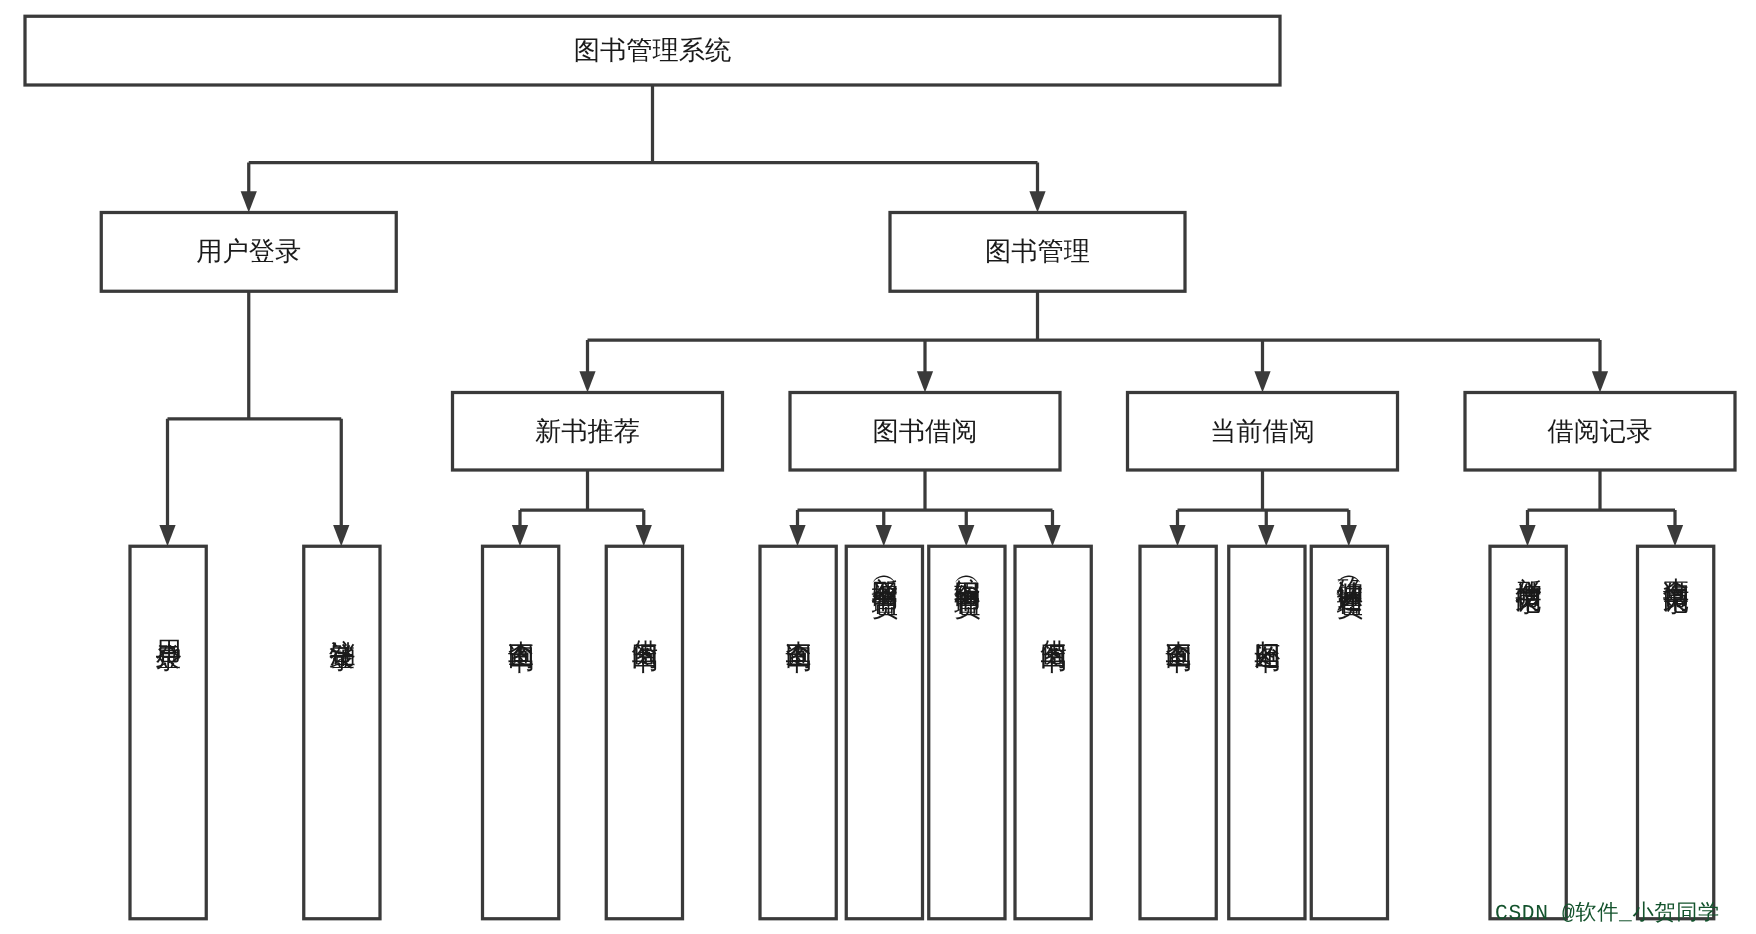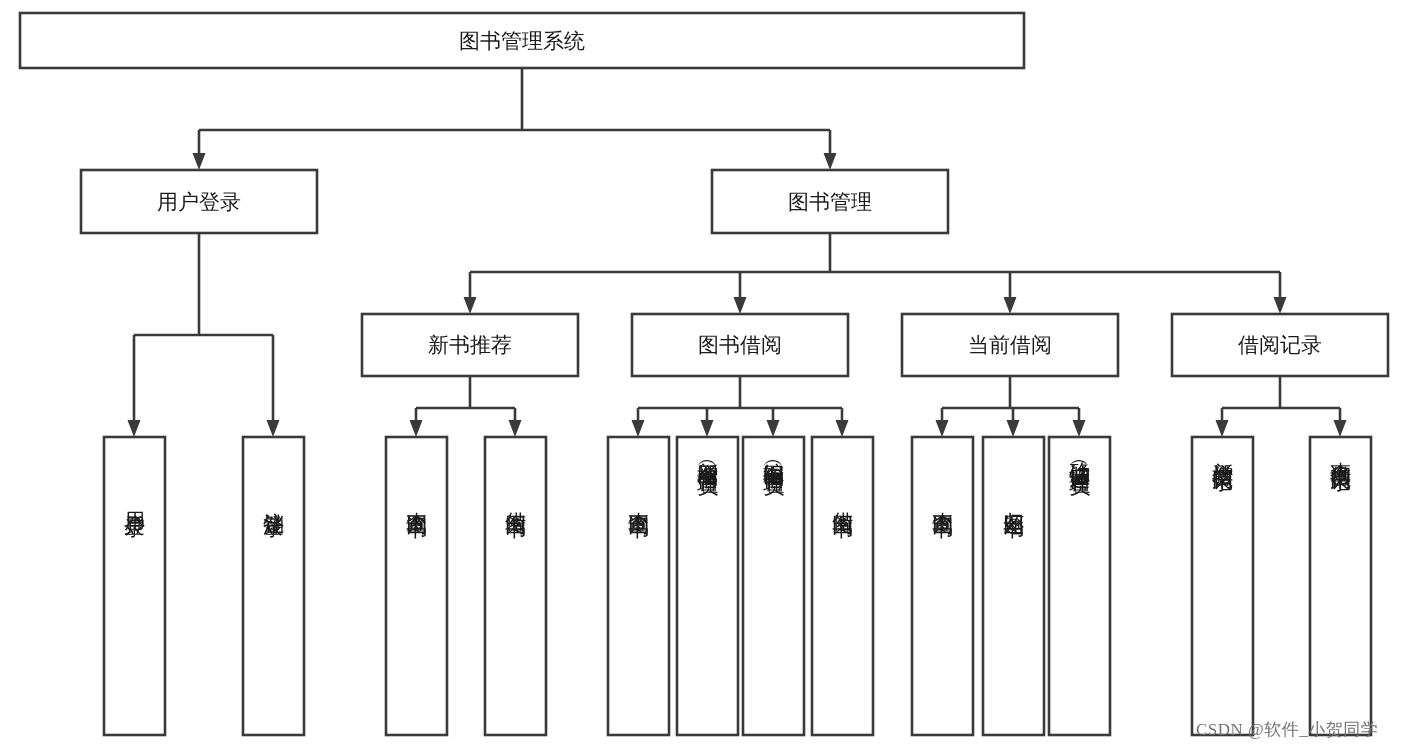--- a/index.html
+++ b/index.html
@@ -57,23 +57,23 @@
     font-size: 21px;
     line-height: 1.08;
     letter-spacing: 2px;
     color: #1a1a1a;
     text-align: start;
     white-space: nowrap;
     pointer-events: none;
   }
   .watermark {
     position: absolute;
-    font-family: Liberation Serif, serif;
+    font-family: Liberation Mono, monospace;
     font-size: 17px;
-    color: #737373;
+    color: #14532d;
     white-space: nowrap;
     letter-spacing: 0.5px;
   }
 </style>
 </head>
 <body>
 
 <div id="diagram-root">
 
   <svg id="tree-svg" viewBox="0 0 1405 747" xmlns="http://www.w3.org/2000/svg">

